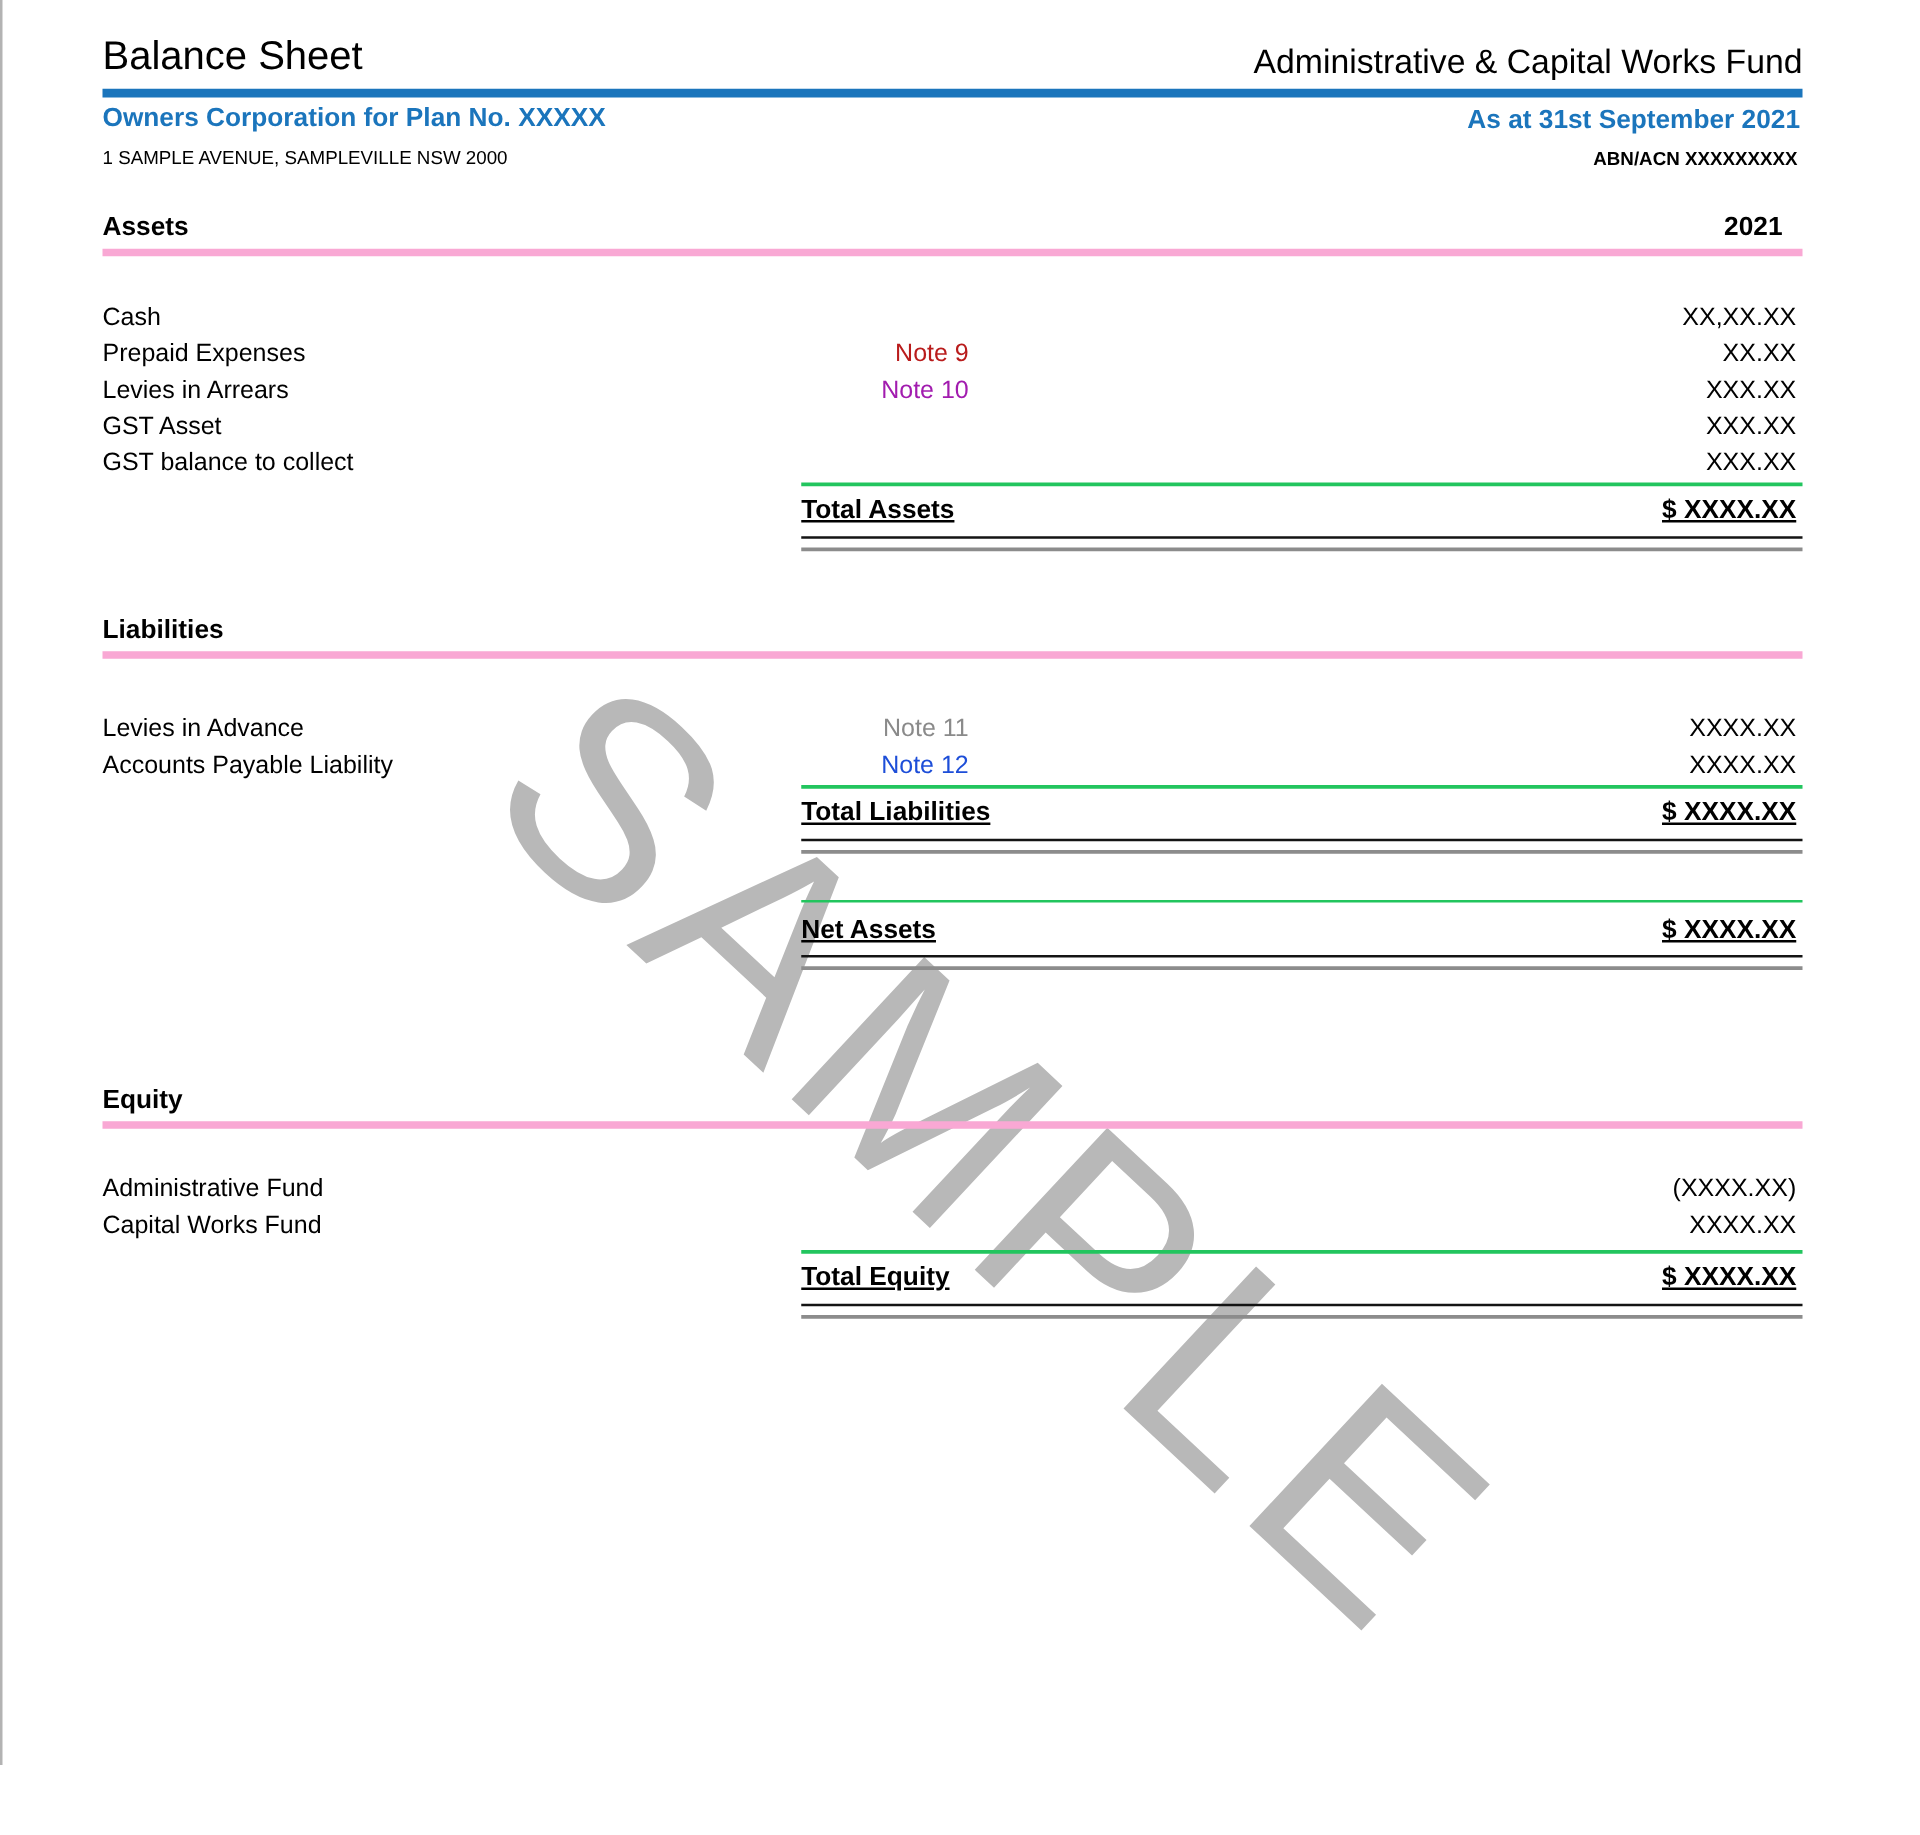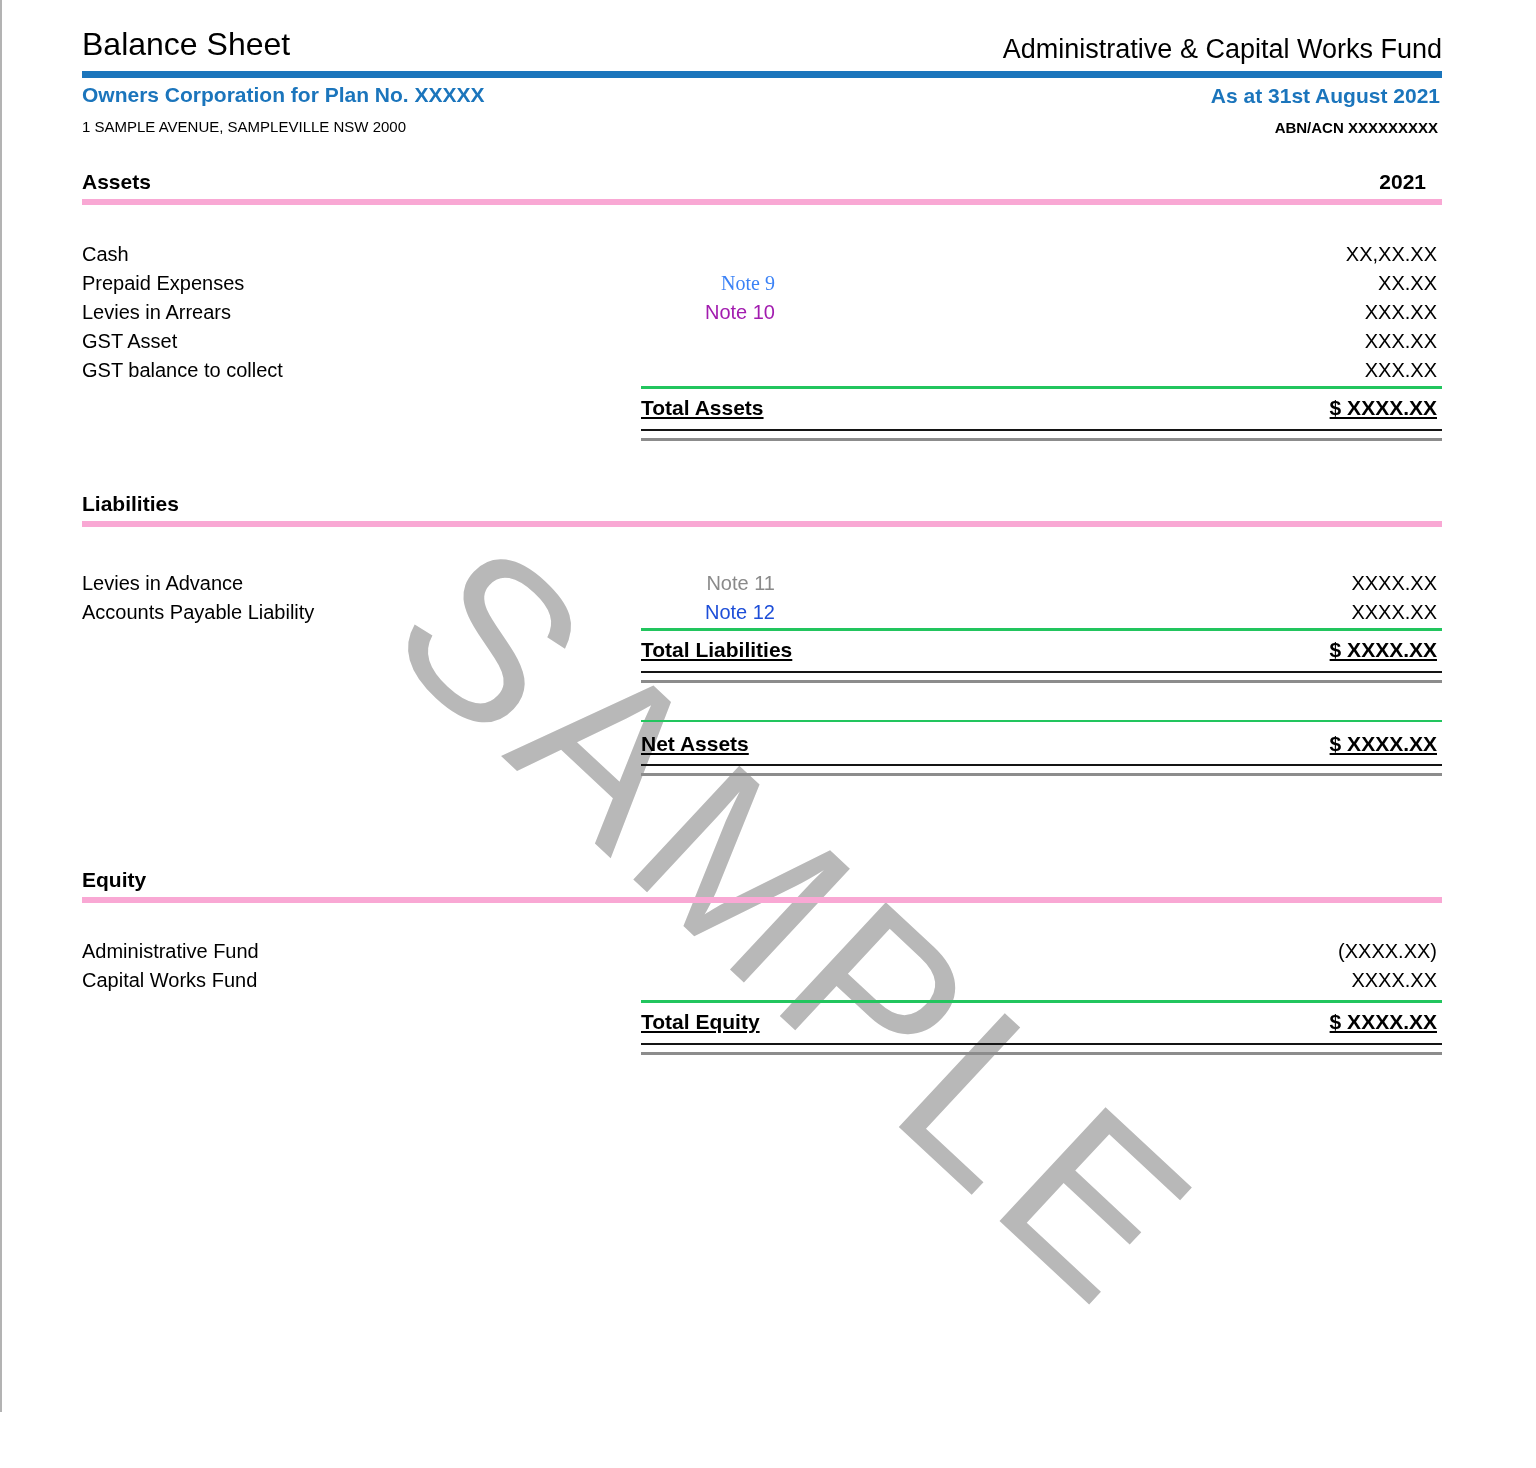--- a/index.html
+++ b/index.html
@@ -58,38 +58,38 @@
 <div class="page">
 
   <div class="watermark" style="color: rgb(184, 184, 184);">SAMPLE</div>
 
   <div class="content">
 
     <div class="abs doc-title">Balance Sheet</div>
     <div class="abs fund-title">Administrative &amp; Capital Works Fund</div>
     <div class="abs blue-rule" style="background: rgb(27, 117, 188);"></div>
     <div class="abs entity" style="color: rgb(27, 117, 188);">Owners Corporation for Plan No. XXXXX</div>
-    <div class="abs as-at" style="color: rgb(27, 117, 188);">As at 31st August 2021</div>
+    <div class="abs as-at" style="color: rgb(27, 117, 188);">As at 31st September 2021</div>
     <div class="abs address">1 SAMPLE AVENUE, SAMPLEVILLE NSW 2000</div>
     <div class="abs abn">ABN/ACN XXXXXXXXX</div>
 
     <div class="abs section-heading" style="top:170px">
       <span>Assets</span>
       <span class="year">2021</span>
     </div>
 
     <div class="abs rows" style="top:240px">
       <div class="row">
         <span class="lbl">Cash</span>
         <span class="note" style="color: rgb(138, 138, 138);"></span>
         <span class="val">XX,XX.XX</span>
       </div>
       <div class="row">
         <span class="lbl">Prepaid Expenses</span>
-        <span class="note" style="color: #3b82f6; font-family: Liberation Serif, serif;">Note 9</span>
+        <span class="note" style="color: #b91c1c;">Note 9</span>
         <span class="val">XX.XX</span>
       </div>
       <div class="row">
         <span class="lbl">Levies in Arrears</span>
         <span class="note" style="color: #a21caf;">Note 10</span>
         <span class="val">XXX.XX</span>
       </div>
       <div class="row">
         <span class="lbl">GST Asset</span>
         <span class="note" style="color: rgb(138, 138, 138);"></span>

